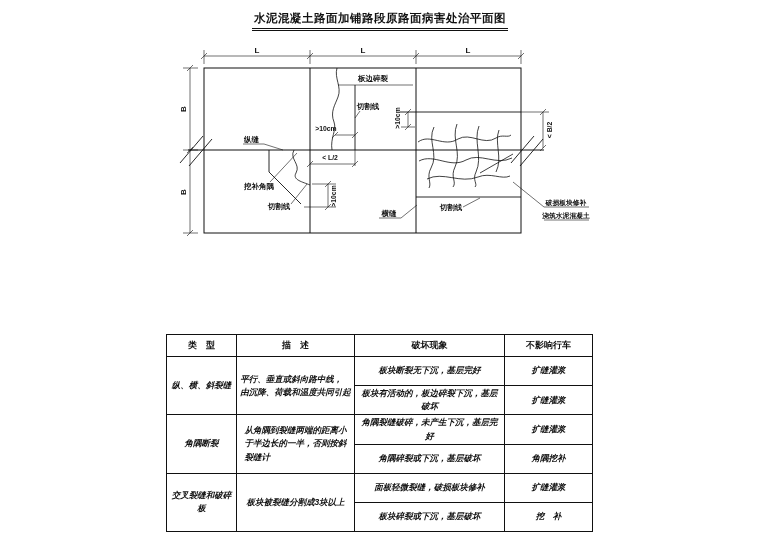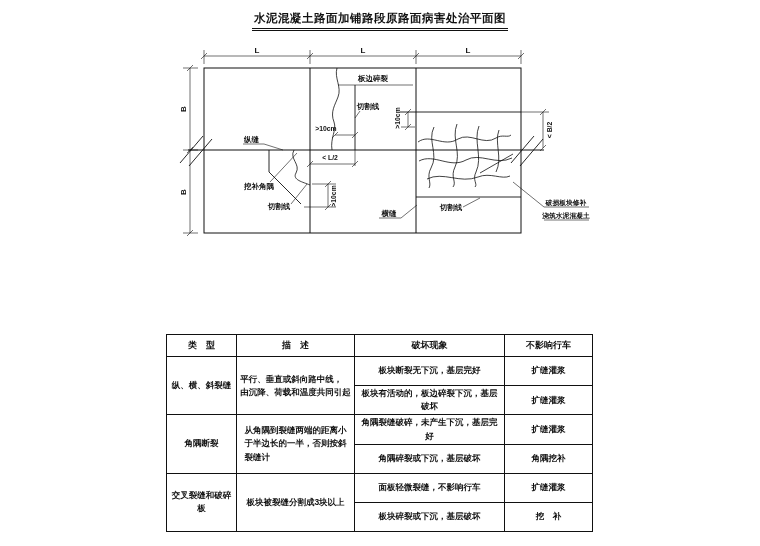--- a/index.html
+++ b/index.html
@@ -12,21 +12,21 @@
   #title2{top:289px;}
   svg text{fill:#111;font-weight:bold;font-family:"Liberation Sans","DejaVu Sans",sans-serif;}
   .lbl{font-size:7.5px;}
   .lbl-s{font-size:6.8px;}
   .dimtxt{font-size:8px;}
   table.treat{position:absolute;left:166px;top:334px;width:426px;border-collapse:collapse;
         table-layout:fixed;border:1.5px solid #111;}
   table.treat th,table.treat td{border:1px solid #111;font-size:8.5px;font-weight:bold;
         text-align:center;vertical-align:middle;padding:1px 3px;line-height:1.55;}
   table.treat th{height:19px;font-size:9px;}
-  table.treat td{height:26px;}
+  table.treat td{height:26px;font-style:italic;}
   .desc-inner{display:inline-block;text-align:left;white-space:pre-line;}
 </style>
 </head>
 <body>
 
 <div class="page">
 
   <div class="sheet-title" id="title1">
     <span>水泥混凝土路面加铺路段原路面病害处治平面图</span>
   </div>
@@ -186,21 +186,21 @@
         <td>角隅裂缝破碎，未产生下沉，基层完好</td>
         <td>扩缝灌浆</td>
       </tr>
       <tr>
         <td>角隅碎裂或下沉，基层破坏</td>
         <td>角隅挖补</td>
       </tr>
       <tr>
         <td rowspan="2">交叉裂缝和破碎板</td>
         <td rowspan="2"><span class="desc-inner">板块被裂缝分割成3块以上</span></td>
-        <td>面板轻微裂缝，不影响行车</td>
+        <td>面板轻微裂缝，破损板块修补</td>
         <td>扩缝灌浆</td>
       </tr>
       <tr>
         <td>板块碎裂或下沉，基层破坏</td>
         <td>挖　补</td>
       </tr>
     </tbody>
   </table>
 
 </div>

